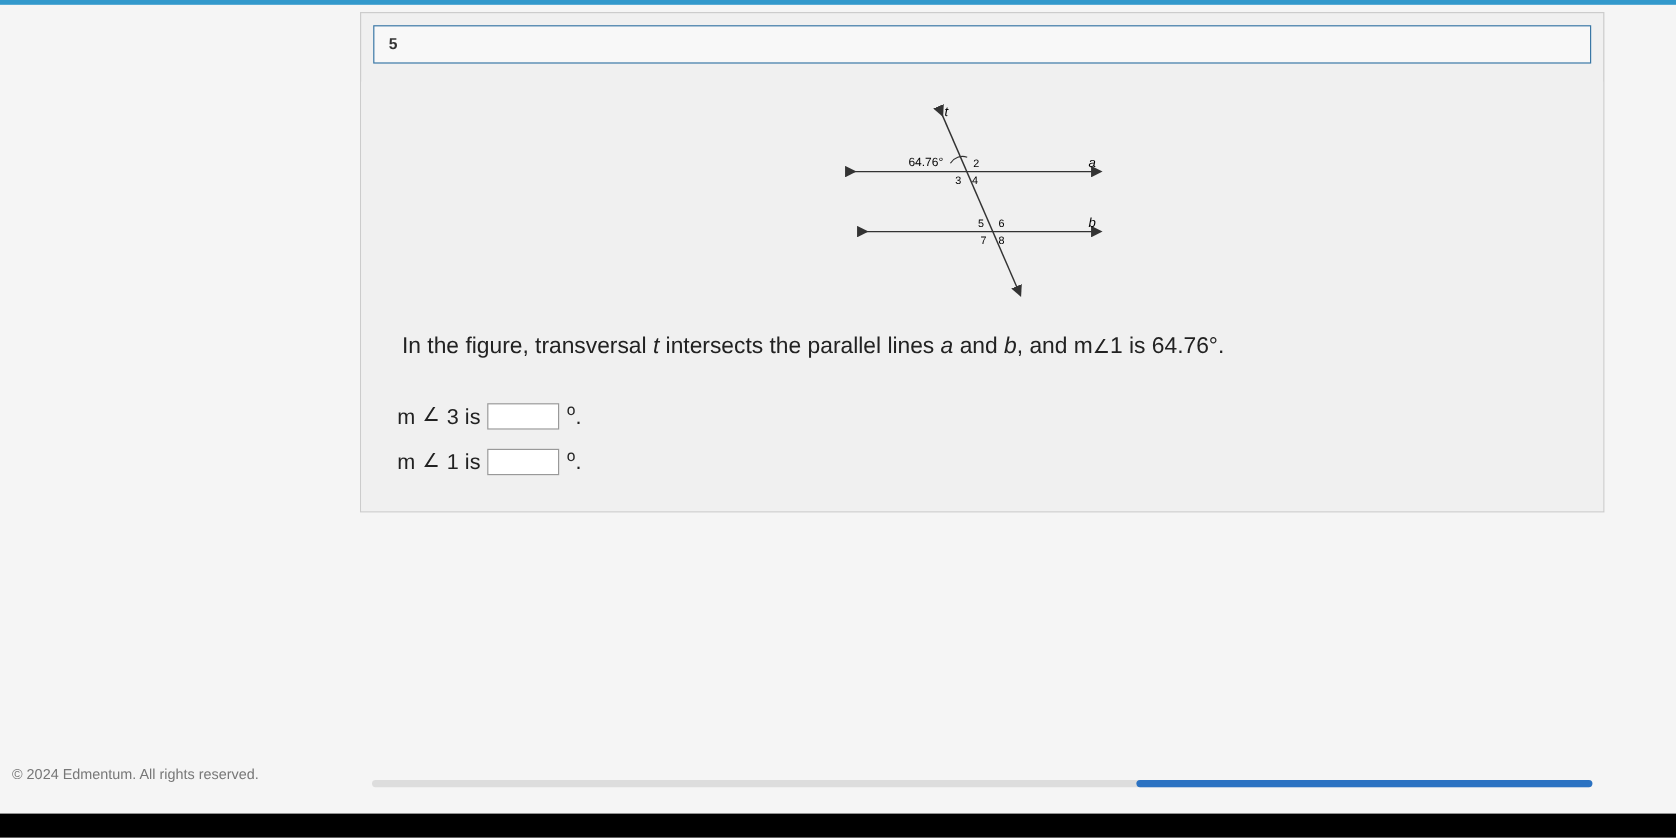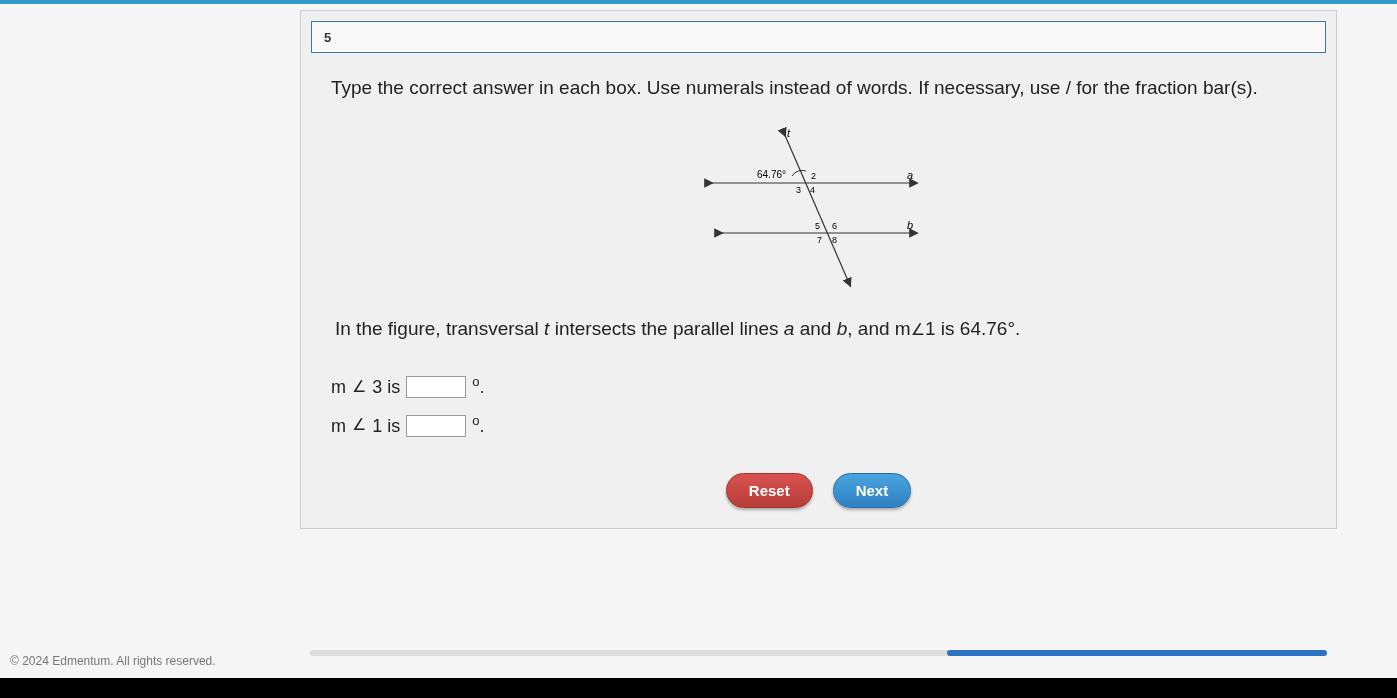--- a/index.html
+++ b/index.html
@@ -15,38 +15,37 @@
     .prompt { font-size: 19px; color: #222; margin: 20px 0 30px 4px; }
     .ital { font-style: italic; }
     .answers { font-size: 18px; color: #222; line-height: 1.9; }
     .ans-row { display: flex; align-items: center; gap: 6px; margin-bottom: 4px; }
     .ans-input { width: 60px; height: 22px; border: 1px solid #999; background: #fff; font-size: 14px; text-align: center; }
     .deg { font-size: 13px; vertical-align: super; }
     .btn-row { display: flex; justify-content: center; gap: 20px; margin-top: 30px; }
     .btn { padding: 8px 22px; border-radius: 18px; border: none; color: #fff; font-size: 15px; font-weight: bold; cursor: pointer; box-shadow: 0 2px 3px rgba(0,0,0,0.3); }
     .btn-reset { background: linear-gradient(#d9534f,#b73c38); border: 1px solid #a03530; }
     .btn-next { background: linear-gradient(#4aa3df,#2f80c2); border: 1px solid #2a6ea8; }
-    .footer { position: absolute; left: 10px; bottom: 30px; font-size: 12px; color: #777; }
+    .footer { position: absolute; left: 10px; bottom: 46px; font-size: 12px; color: #777; }
     .scrollbar { position: absolute; left: 310px; right: 70px; bottom: 42px; height: 6px; background: #ddd; border-radius: 3px; }
     .scrollthumb { position: absolute; right: 0; top: 0; width: 380px; height: 6px; background: #2b72c2; border-radius: 3px; }
     .blackbar { position: absolute; left: 0; bottom: 0; width: 100%; height: 20px; background: #000; }
     .angle-sym { font-size: 16px; }
   </style>
 </head>
 <body>
 
 <div class="top-bar"></div>
 
 <div class="main-panel">
   <div class="question-header">
     <span class="qnum">5</span>
   </div>
 
   <div class="content">
-    <p class="instructions">Type the correct answer in each box. Use numerals instead of words. If necessary, use / for the fraction bar(s).</p>
 
     <div class="diagram-wrap">
       <div class="diagram">
         <svg width="260" height="170">
           <defs>
             <marker id="arr" markerWidth="8" markerHeight="8" refX="4" refY="4" orient="auto">
               <path d="M0,0 L8,4 L0,8 Z" fill="#333"></path>
             </marker>
           </defs>
 
@@ -89,24 +88,20 @@
       </div>
       <div class="ans-row">
         <span>m</span>
           <span class="angle-sym">∠</span>
           <span>1 is</span>
         <input type="text" class="ans-input" style="">
         <span><span class="deg">o</span>.</span>
       </div>
     </div>
 
-    <div class="btn-row">
-      <button class="btn btn-reset">Reset</button>
-      <button class="btn btn-next">Next</button>
-    </div>
   </div>
 </div>
 
 <div class="scrollbar">
   <div class="scrollthumb"></div>
 </div>
 
 <div class="footer">© 2024 Edmentum. All rights reserved.</div>
 <div class="blackbar"></div>
 

